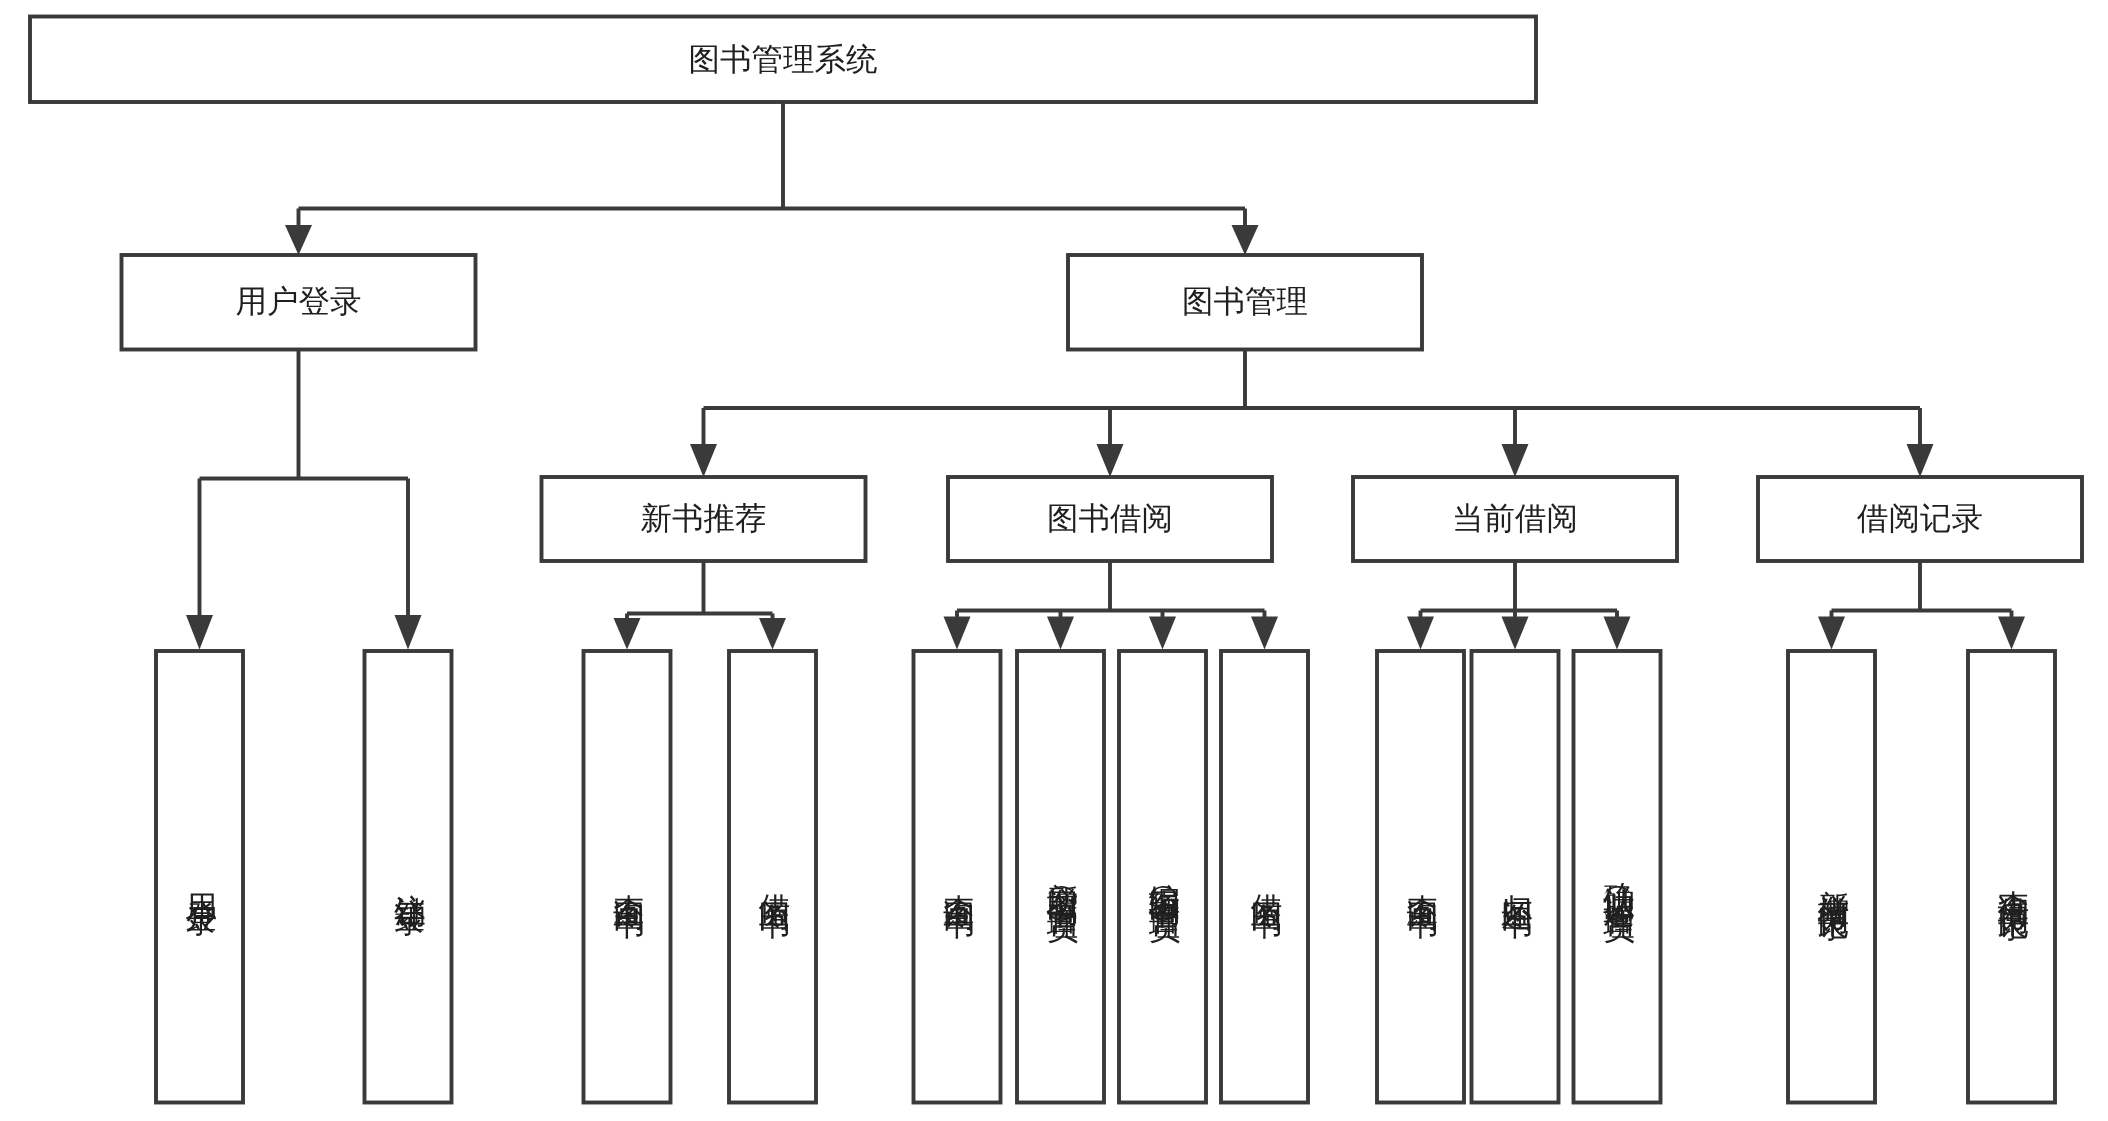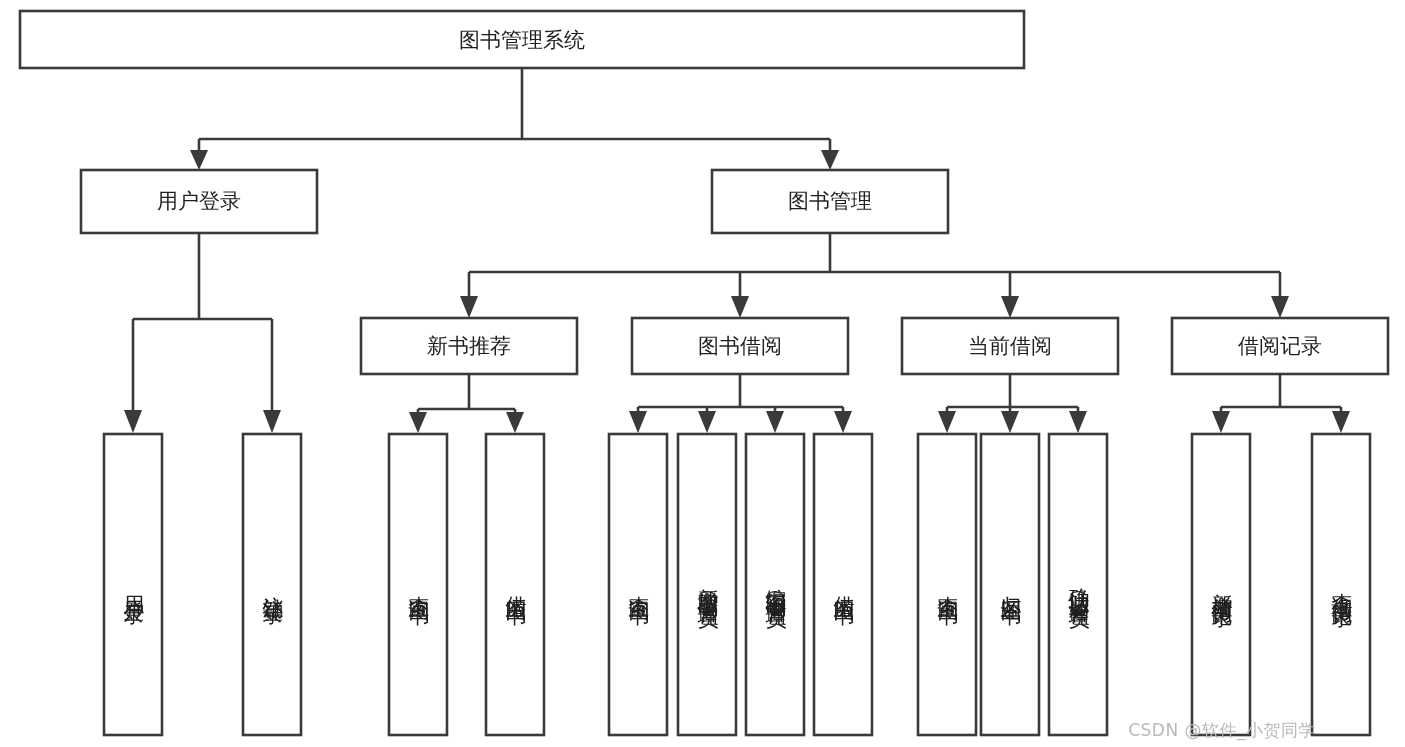--- a/index.html
+++ b/index.html
@@ -220,15 +220,14 @@
       <text class="node-label-v" x="1221" y="585">新增借阅记录</text>
     </g>
 
     <g>
       <rect class="node-box" x="1312" y="434" width="58" height="301"></rect>
       <text class="node-label-v" x="1341" y="585">查询借阅记录</text>
     </g>
 
   </svg>
 
-  <div class="watermark">CSDN @软件_小贺同学</div>
 
 </div>
 
 </body></html>

